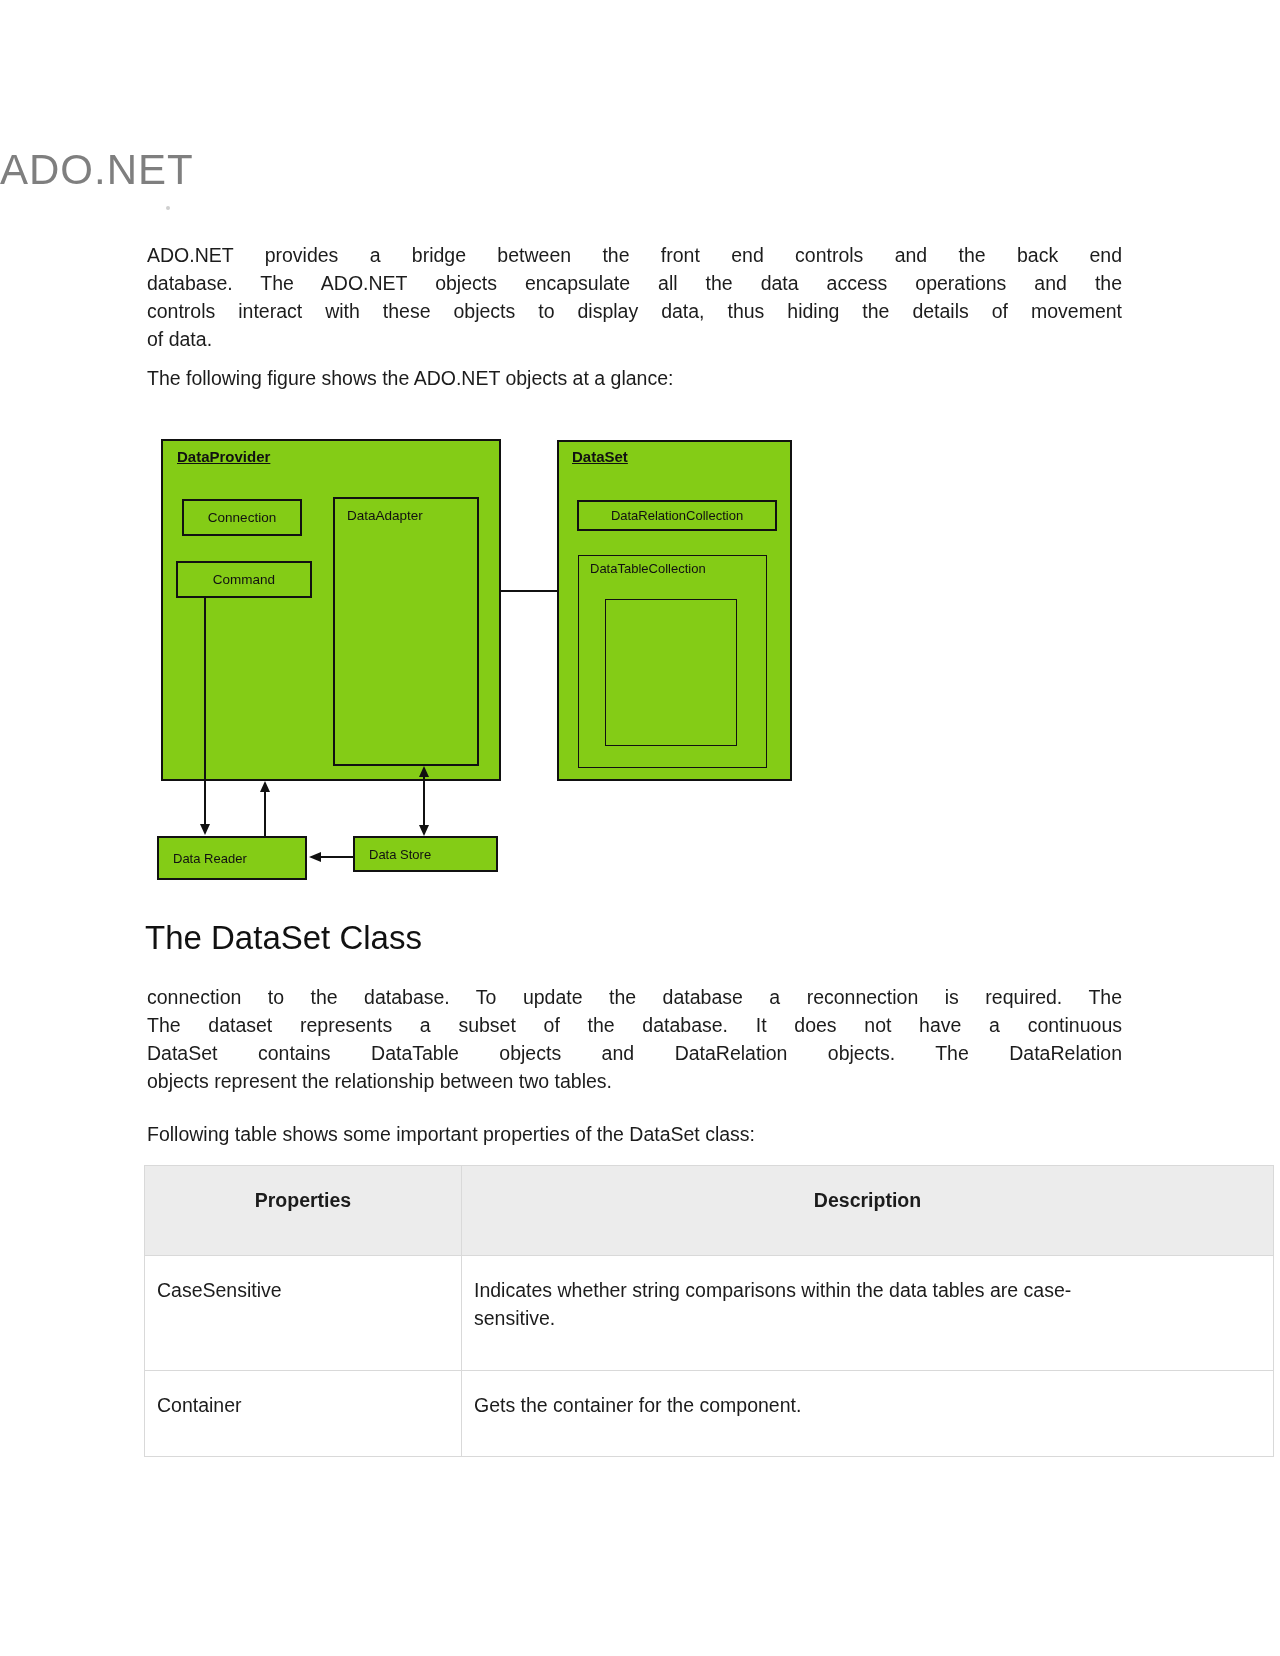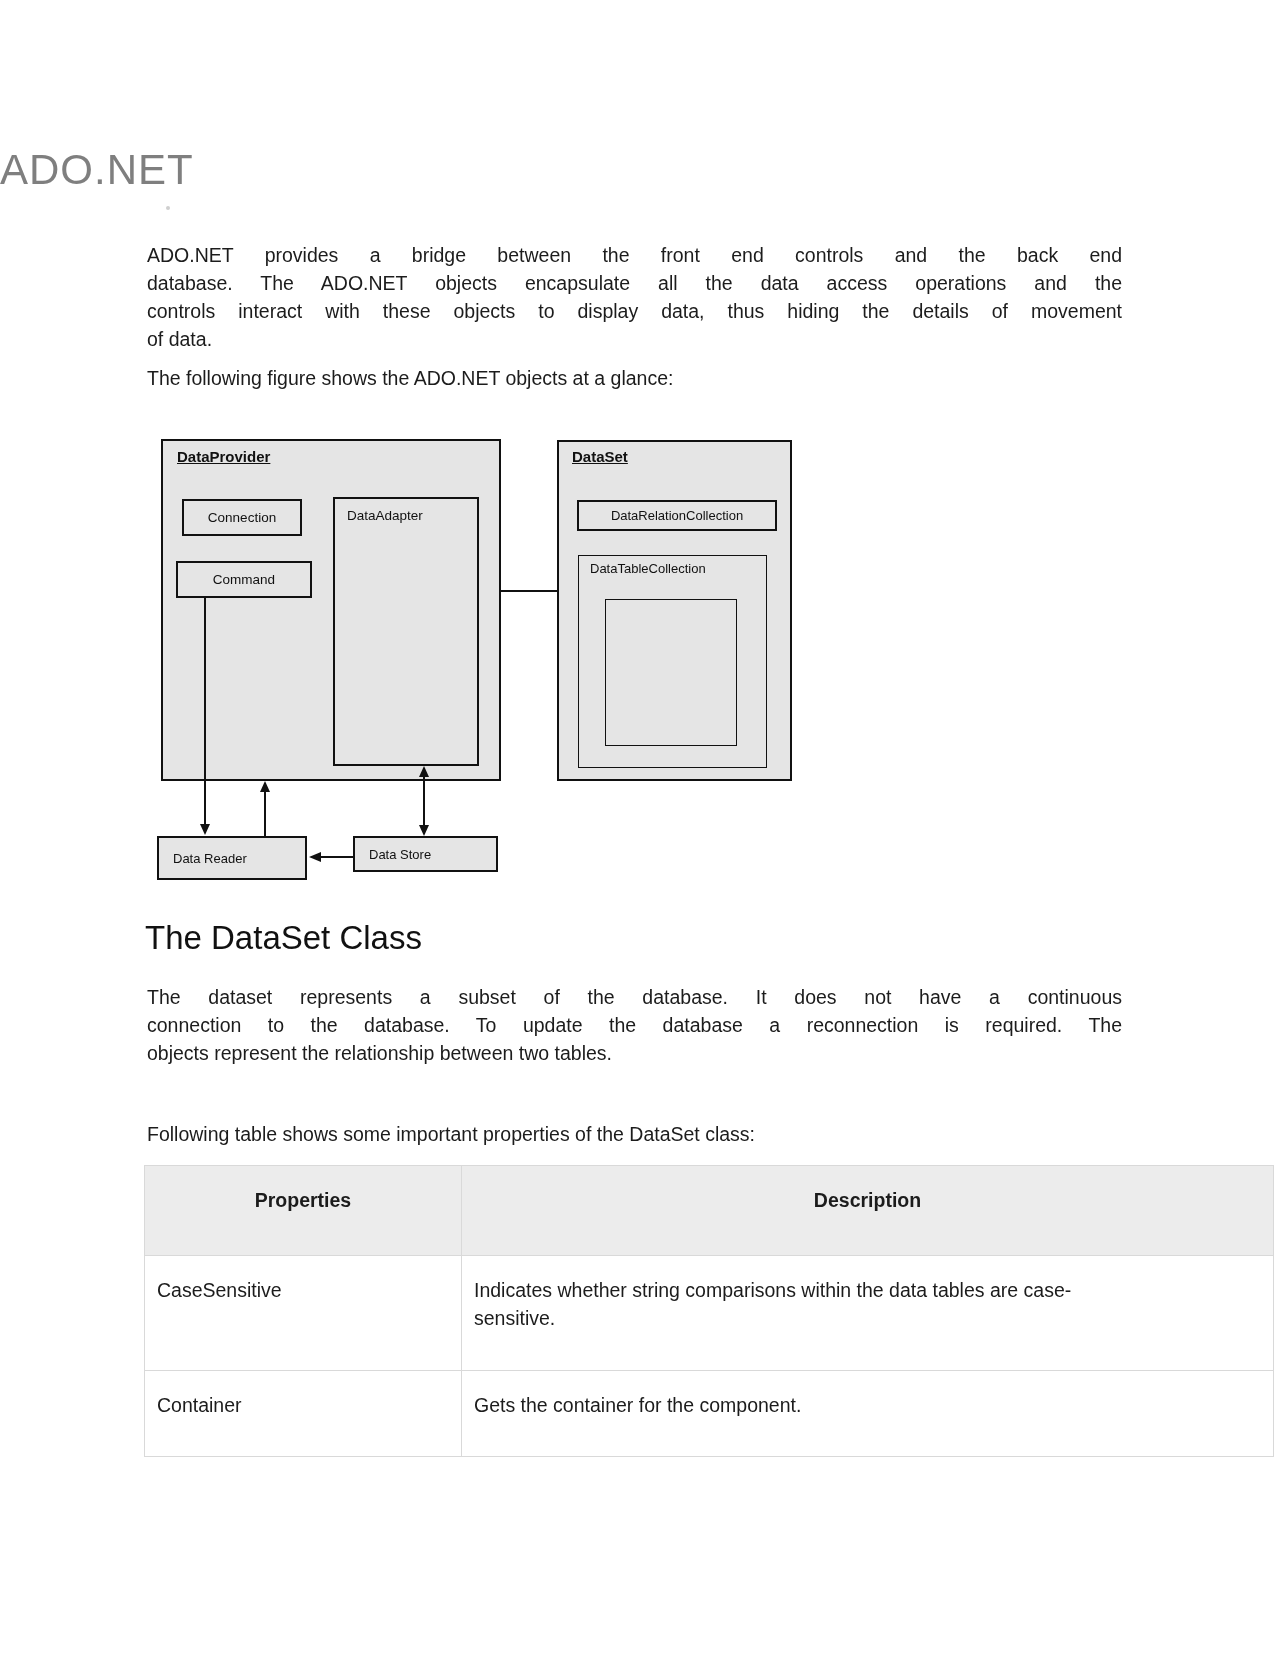--- a/index.html
+++ b/index.html
@@ -32,21 +32,21 @@
   .jline{text-align:justify;text-align-last:justify;}
   .plainline{text-align:left;}
   .caption{position:absolute;left:147px;font-size:19.5px;line-height:28px;color:var(--text);}
   .c1{top:364px;}
   .c2{top:1120px;}
   .section-heading{
     position:absolute;left:145px;top:919px;
     font-size:33px;font-weight:400;color:#111;
   }
   
-  .dgm-box{position:absolute;border:2px solid var(--line);background:#e5e5e5;}
+  .dgm-box{position:absolute;border:2px solid var(--line);background:#84cc16;}
   .dgm-label{position:absolute;font-size:15px;font-weight:600;text-decoration:underline;color:#111;}
   .dgm-small{display:flex;align-items:center;justify-content:center;font-size:13.5px;color:#111;}
   .thin{border-width:1.5px;}
   .adapter-label{position:absolute;left:347px;top:508px;font-size:13.5px;color:#111;}
   .ad-list{position:absolute;left:351px;top:545px;width:112px;}
   .ad-item{position:relative;padding-left:40px;width:112px;font-size:13px;line-height:23.5px;color:#111;}
   .ad-item .blt{position:absolute;left:6px;top:9px;width:5px;height:5px;border-radius:50%;background:#111;}
   .dtc-label{position:absolute;left:590px;top:561px;font-size:13px;color:#111;}
   .dt-lines{position:absolute;left:619px;top:606px;font-size:13px;line-height:22px;color:#111;white-space:pre-line;}
   .reader-store{display:flex;align-items:center;padding-left:14px;font-size:13px;color:#111;}
@@ -134,22 +134,23 @@
   <div class="vline" style="left:423px;top:776px;height:50px;"></div>
   <div class="ah ah-up" style="left:419px;top:766px;"></div>
   <div class="ah ah-down" style="left:419px;top:825px;"></div>
 
   <div class="hline" style="left:321px;top:856px;width:32px;"></div>
   <div class="ah ah-left" style="left:309px;top:852px;"></div>
 
   <h2 class="section-heading">The DataSet Class</h2>
 
   <div class="para p2">
+    <div class="jline">connection to the database. To update the database a reconnection is required. The</div>
     <div class="jline">The dataset represents a subset of the database. It does not have a continuous</div>
-    <div class="jline">connection to the database. To update the database a reconnection is required. The</div>
+    <div class="jline">DataSet contains DataTable objects and DataRelation objects. The DataRelation</div>
     <div class="plainline">objects represent the relationship between two tables.</div>
   </div>
 
   <div class="caption c2">Following table shows some important properties of the DataSet class:</div>
 
   <table class="props-table">
     <colgroup>
         <col style="width:317px">
         <col>
       </colgroup>

